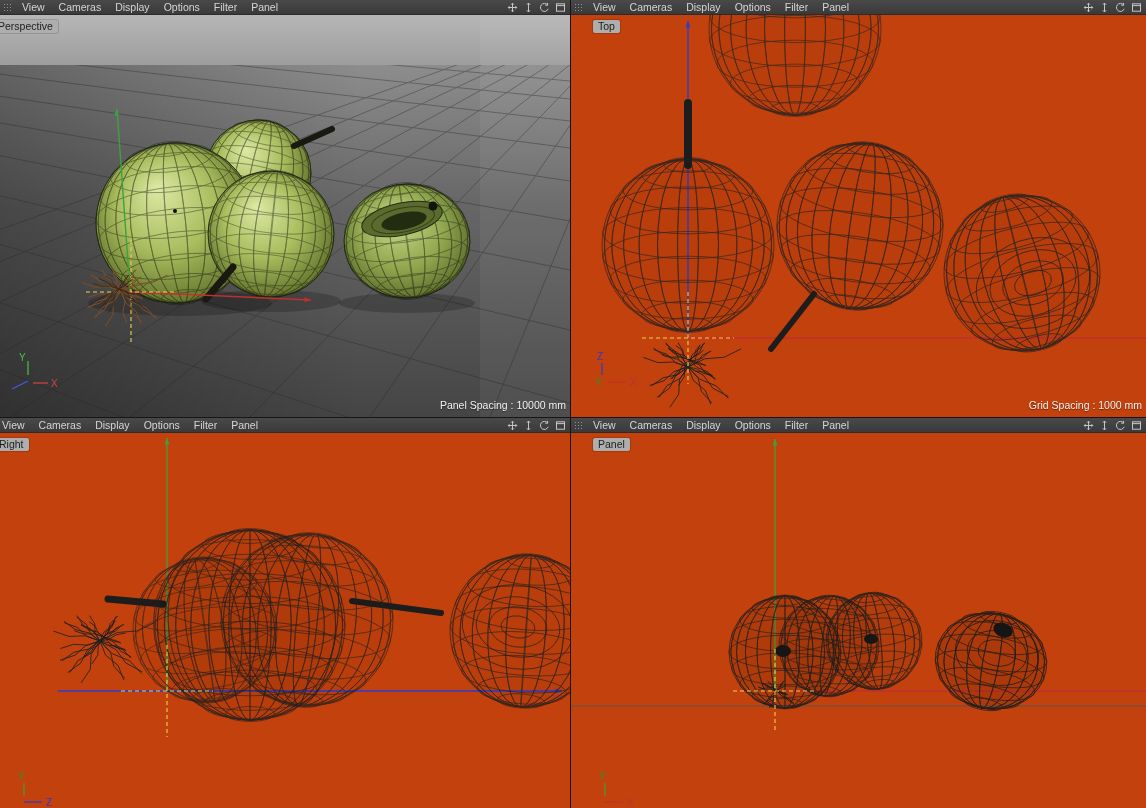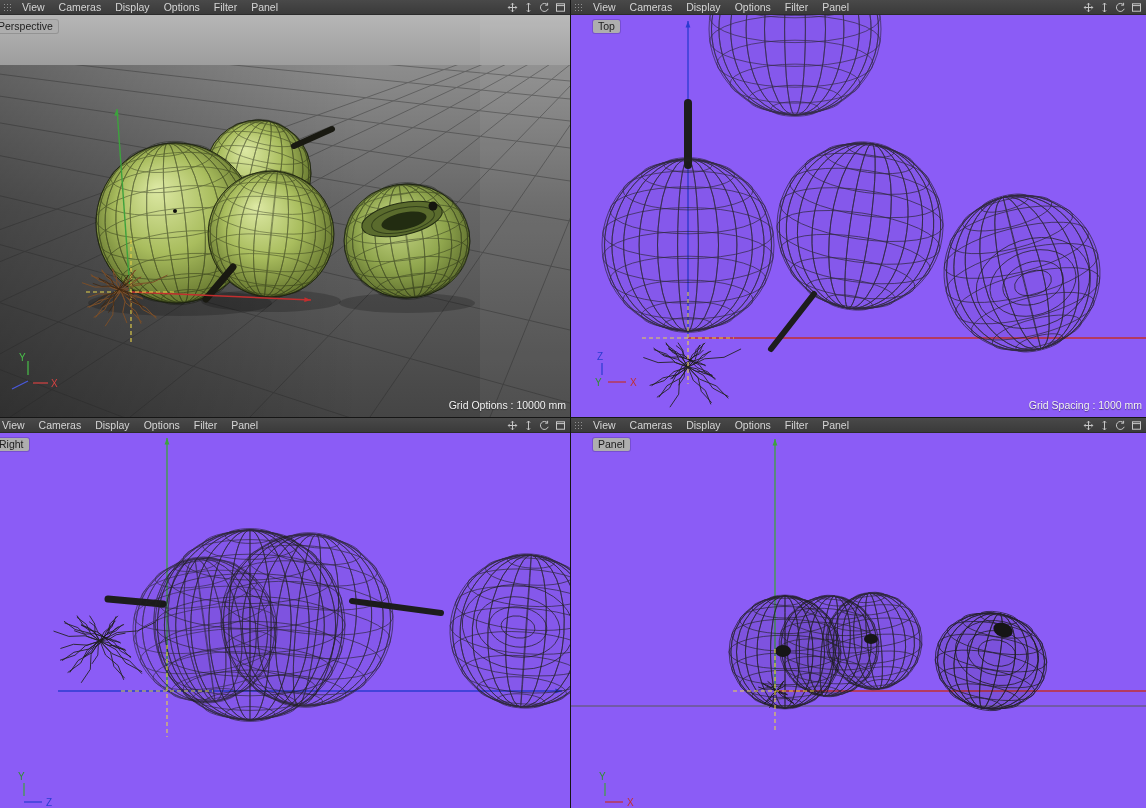--- a/index.html
+++ b/index.html
@@ -1,18 +1,18 @@
 <!DOCTYPE html>
 <html><head>
 <meta charset="utf-8">
 <style>
   html,body{margin:0;padding:0;background:#000;}
   .window{position:relative;width:1146px;height:808px;background:#161616;
           font-family:"Liberation Sans",sans-serif;overflow:hidden;}
-  .viewport{position:absolute;overflow:hidden;background:#8b5cf6;}
+  .viewport{position:absolute;overflow:hidden;background:#c2410c;}
   #vp-persp{left:0;top:0;width:570px;height:417px;}
   #vp-top{left:571px;top:0;width:575px;height:417px;}
   #vp-right{left:0;top:418px;width:570px;height:390px;}
   #vp-front{left:571px;top:418px;width:575px;height:390px;}
   .menubar{position:absolute;left:0;top:0;right:0;height:14px;
            background:linear-gradient(#494949,#3a3a3a);border-bottom:1px solid #2b2b2b;
            display:flex;align-items:center;font-size:10.5px;color:#d5d5d5;z-index:3;}
   .mitem{padding:0 7px;line-height:14px;white-space:nowrap;cursor:default;}
   .handle{width:8px;height:8px;margin:0 4px 0 3px;flex:0 0 auto;
           background-image:radial-gradient(#909090 0.8px, transparent 0.9px);
@@ -299,21 +299,21 @@
             <path d="M119 274 L124.1 271.4 L127.2 267.4 L132.3 264.8"></path>
           </g>
           <line x1="28" y1="346" x2="28" y2="360" stroke="#49c049" stroke-width="1.2"></line>
           <line x1="33" y1="368" x2="48" y2="368" stroke="#d54242" stroke-width="1.2"></line>
           <line x1="28" y1="366" x2="12" y2="374" stroke="#4a5ae0" stroke-width="1.2"></line>
           <text x="19" y="346" fill="#49c049" font-size="10">Y</text>
           <text x="51" y="372" fill="#d54242" font-size="10">X</text>
         </svg>
     </div>
     <span class="viewlabel">Perspective</span>
-    <span class="gridlabel">Grid Options : 10000 mm</span>
+    <span class="gridlabel">Panel Spacing : 10000 mm</span>
   </section>
 
   <section class="viewport" id="vp-top">
     <header class="menubar">
       <span class="handle"></span>
       <span class="mitem">View</span>
       <span class="mitem">Cameras</span>
       <span class="mitem">Display</span>
       <span class="mitem">Options</span>
       <span class="mitem">Filter</span>

